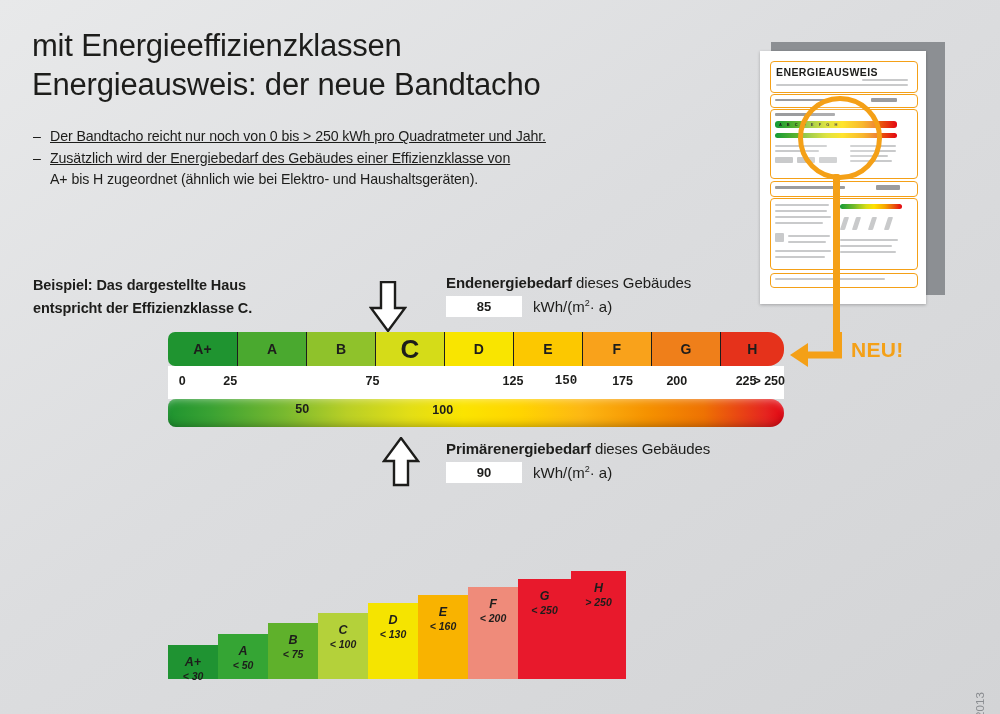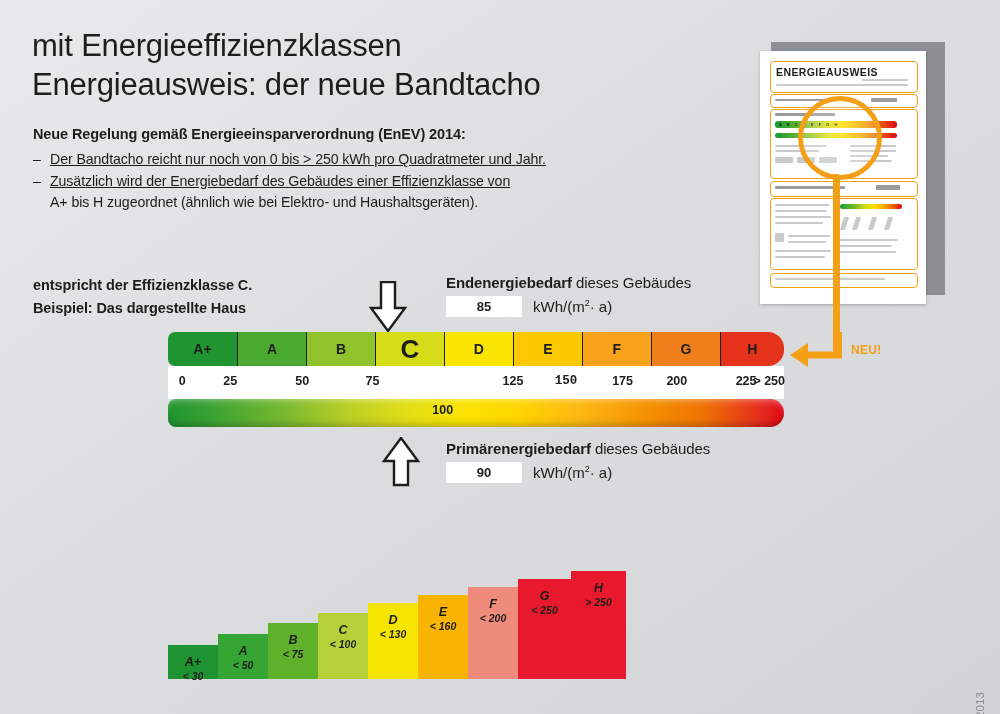--- a/index.html
+++ b/index.html
@@ -112,56 +112,55 @@
   .cert-band{position:absolute;height:7px;border-radius:3px;
     background:linear-gradient(to right,#159b37 0%,#6fb92c 22%,#d7dd18 42%,#ffe000 55%,#f7a800 72%,#ea5b0c 86%,#e30613 100%);}
   .cert-band.small{height:5px;}
   .cert-bandtext{position:absolute;font-size:4px;font-weight:bold;color:#1d1d1b;letter-spacing:2px;}
   .loupe{position:absolute;left:38px;top:54px;width:84px;height:84px;border-radius:50%;
     border:5px solid #f4a017;box-sizing:border-box;background:rgba(255,255,255,.18);}
   .loupe-handle{position:absolute;left:73px;top:132px;width:7px;height:178px;background:#f4a017;border-radius:2px;}
 
   
   .neu-wrap{position:absolute;left:786px;top:330px;display:flex;align-items:center;}
-  .neu-text{margin-left:9px;font-size:12px;font-weight:bold;color:#f4a017;letter-spacing:0.3px;}
+  .neu-text{margin-left:9px;font-size:21px;font-weight:bold;color:#f4a017;letter-spacing:0.3px;}
   .source-holder{position:absolute;right:0;top:0;width:26px;height:714px;}
   .source-rot{
     position:absolute;right:14px;bottom:22px;
     transform:rotate(-90deg);transform-origin:right bottom;
     white-space:nowrap;font-size:11.5px;color:#8a8d91;letter-spacing:0.1px;
   }
 </style>
 </head>
 <body>
 
 <div class="stage">
 
   <div class="headline">
     <div>mit Energieeffizienzklassen</div>
     <div>Energieausweis: der neue Bandtacho</div>
   </div>
 
   <div class="rules">
-    <div class="rules-title">Neue Regelung gemäß Energieeinsparverordnung (EnEV) 2014:</div>
 
     <div class="rule-row">
       <span class="rule-dash">–</span>
       <span class="rule-text">Der Bandtacho reicht nur noch von 0 bis &gt; 250 kWh pro Quadratmeter und Jahr.</span>
     </div>
 
     <div class="rule-row">
       <span class="rule-dash">–</span>
       <span class="rule-text">Zusätzlich wird der Energiebedarf des Gebäudes einer Effizienzklasse von</span>
     </div>
     <div class="rule-cont">A+ bis H zugeordnet (ähnlich wie bei Elektro- und Haushaltsgeräten).</div>
   </div>
 
   <div class="example">
+    <div>Beispiel: Das dargestellte Haus</div>
     <div>entspricht der Effizienzklasse C.</div>
-    <div>Beispiel: Das dargestellte Haus</div>
   </div>
 
   <div class="arrow" style="left:369px;top:281px;">
     <svg width="38" height="52" viewBox="0 0 38 52">
       <polygon points="12,1 26,1 26,27 36,27 19,50 2,27 12,27" fill="#ffffff" stroke="#1d1d1b" stroke-width="2.4" stroke-linejoin="miter"></polygon>
     </svg>
   </div>
 
   <div class="arrow" style="left:382px;top:437px;">
     <svg width="38" height="50" viewBox="0 0 38 50">
@@ -216,21 +215,21 @@
           <span>G</span>
         </div>
         <div class="cls" style="background: rgb(229, 50, 27); flex: 0 0 10.4%;">
           <span>H</span>
         </div>
       </div>
     <div class="scale-white-gap"></div>
     <div class="scale-ticks" id="scale-ticks">
         <div class="tick" style="left: 2.3%;">0</div>
         <div class="tick" style="left: 10.1%;">25</div>
-        <div class="tick" style="left: 21.8%;">50</div>
+        <div class="tick" style="left: 21.8%; margin-top: 28px;">50</div>
         <div class="tick" style="left: 33.2%;">75</div>
         <div class="tick" style="left: 44.6%; margin-top: 29px;">100</div>
         <div class="tick" style="left: 56%;">125</div>
         <div class="tick" style="left: 64.6%; font-family: Liberation Mono, monospace;">150</div>
         <div class="tick" style="left: 73.8%;">175</div>
         <div class="tick" style="left: 82.6%;">200</div>
         <div class="tick" style="left: 90.6%; margin-left: 20px;">225</div>
         <div class="tick" style="left: 97.6%;">&gt; 250</div>
       </div>
     <div class="scale-white-gap"></div>

